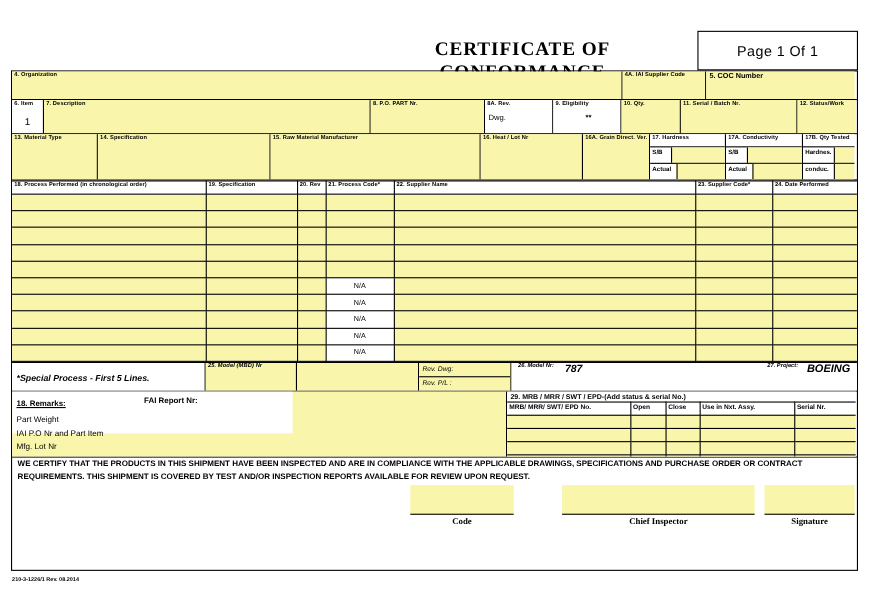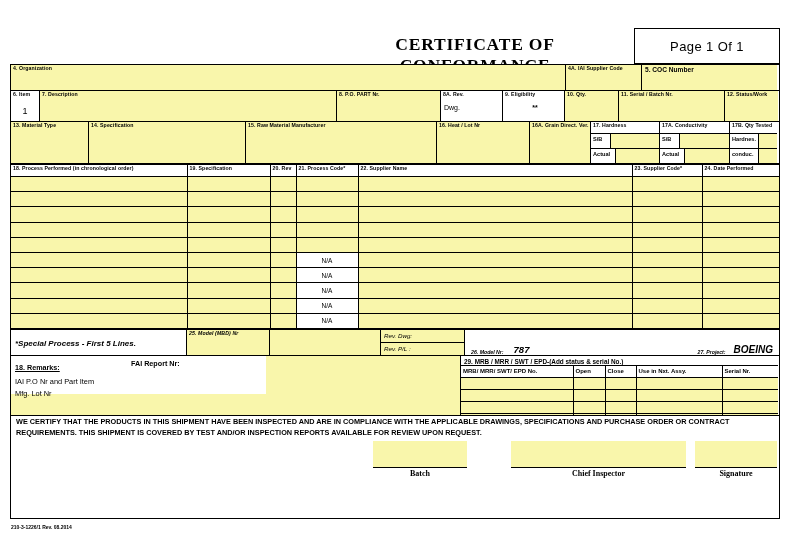--- a/index.html
+++ b/index.html
@@ -380,34 +380,35 @@
           <div>
             <span>Rev. Dwg:</span>
             <span></span>
           </div>
           <div>
             <span>Rev. P/L :</span>
             <span></span>
           </div>
         </div>
       </div>
-      <div class="cell white" style="width:314px;display:flex;align-items:flex-end">
+      <div class="cell white" style="width:314px;display:flex;align-items:flex-start">
         <span class="smallnum" style="padding-left:6px">26.  Model Nr:</span>
         <span class="modelno">787</span>
         <span class="smallnum" style="margin-left:auto">27. Project:</span>
         <span class="projname" style="padding-right:6px">BOEING</span>
       </div>
     </div>
 
     <div class="row r-rem b-b">
       <div class="cell b-r yellow" style="width:450px;position:relative">
         <div style="position:absolute;left:0;top:0;width:255px;height:38px;background:#fff"></div>
         <div style="position:relative">
           <span class="rem-title">18.  Remarks:</span>
           <span class="fai">FAI Report Nr:</span>
+          <span class="rem-line">Part Weight</span>
           <span class="rem-line">IAI P.O Nr and Part Item</span>
           <span class="rem-line">Mfg. Lot Nr</span>
         </div>
       </div>
       <div class="cell white" style="width:317px">
         <span class="mrbhead">29.  MRB / MRR / SWT / EPD-(Add status &amp; serial No.)</span>
         <table class="mtab">
           <colgroup>
             <col style="width:112px">
               <col style="width:32px">
@@ -458,21 +459,21 @@
       </div>
     </div>
 
     <div>
       <div class="st-body">WE CERTIFY THAT THE PRODUCTS IN THIS SHIPMENT HAVE BEEN INSPECTED AND ARE IN COMPLIANCE WITH THE APPLICABLE DRAWINGS, SPECIFICATIONS AND PURCHASE ORDER OR CONTRACT</div>
       <div class="st-body">REQUIREMENTS. THIS SHIPMENT IS COVERED BY TEST AND/OR INSPECTION REPORTS AVAILABLE FOR REVIEW UPON REQUEST.</div>
     </div>
 
     <div class="sigrow">
       <div class="sigbox" style="left:362px;width:94px"></div>
-      <div class="siglabel" style="left:362px;width:94px">Batch</div>
+      <div class="siglabel" style="left:362px;width:94px">Code</div>
 
       <div class="sigbox" style="left:500px;width:175px"></div>
       <div class="siglabel" style="left:500px;width:175px">Chief Inspector</div>
 
       <div class="sigbox" style="left:684px;width:82px"></div>
       <div class="siglabel" style="left:684px;width:82px">Signature</div>
     </div>
 
   </div>
 

